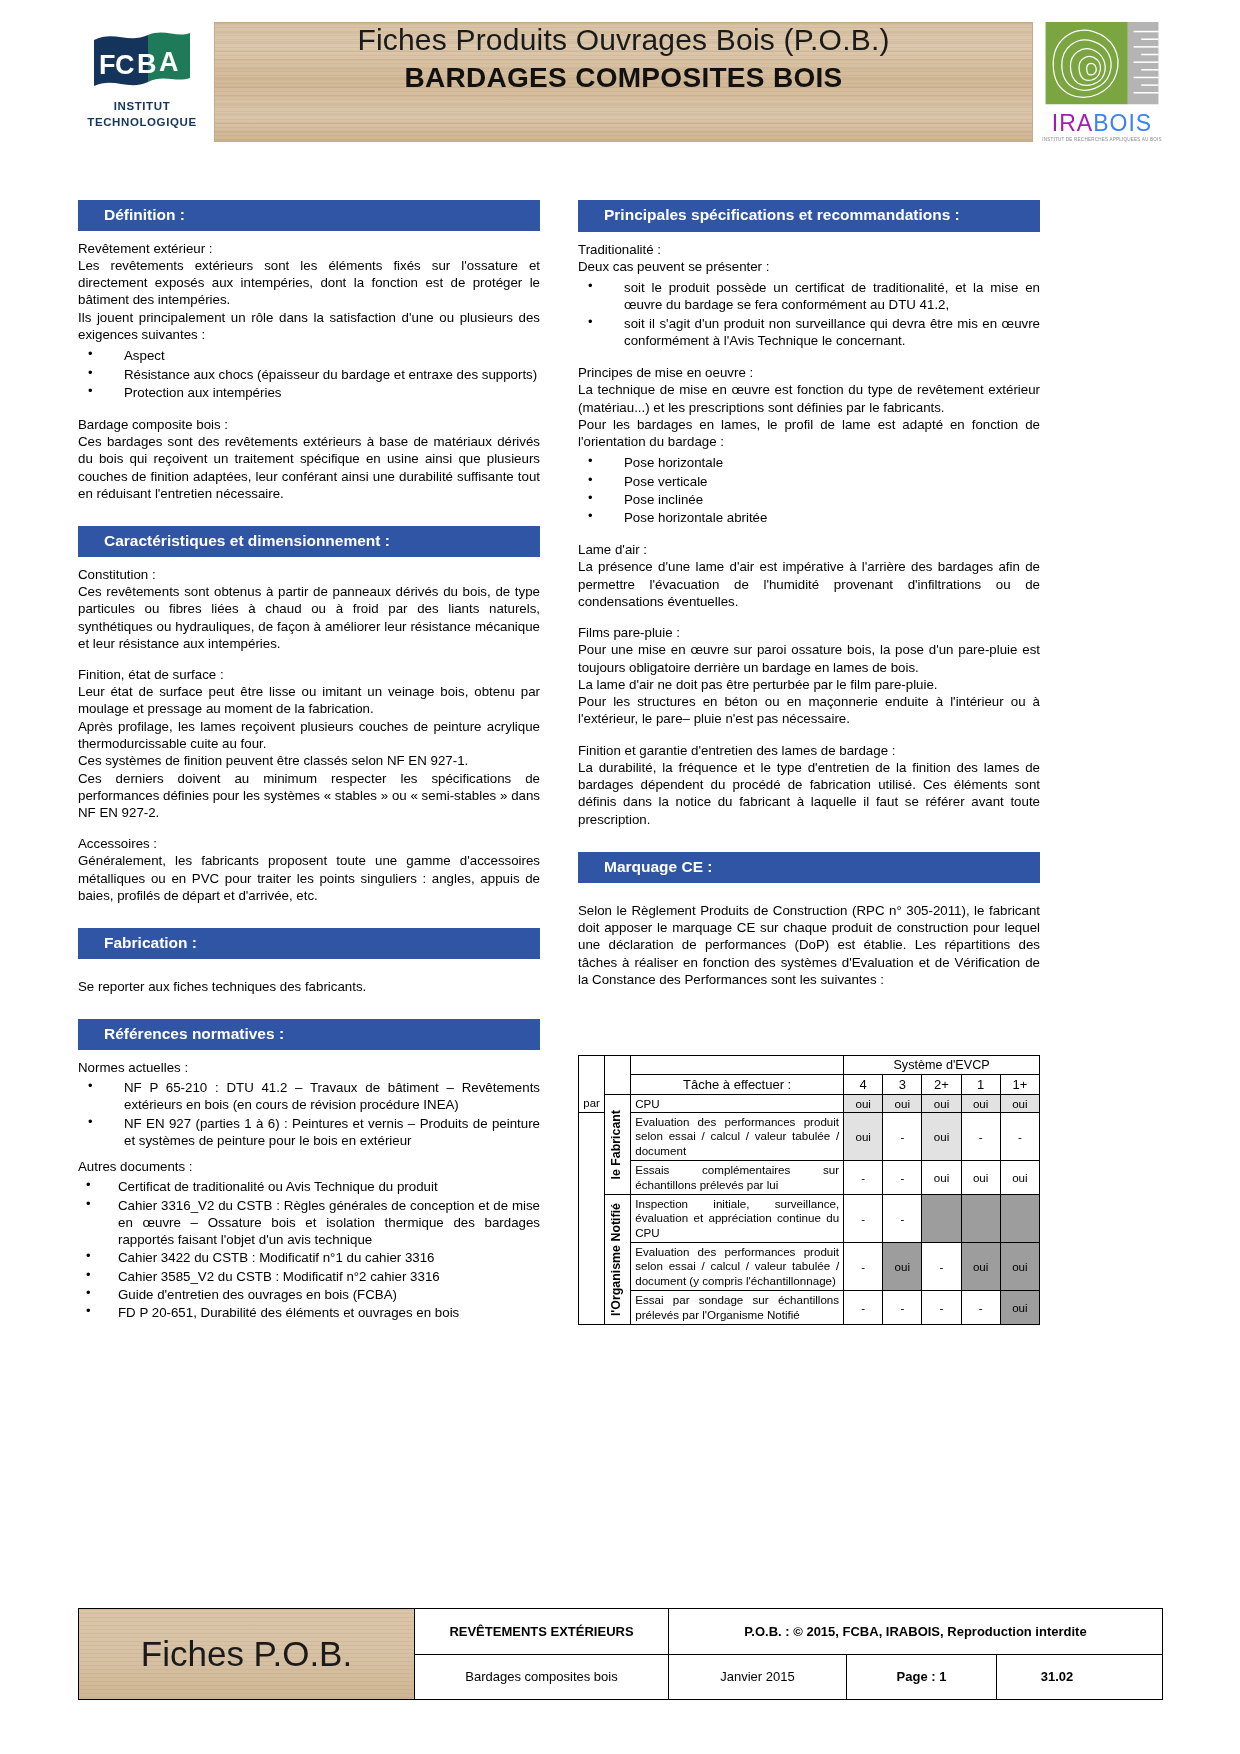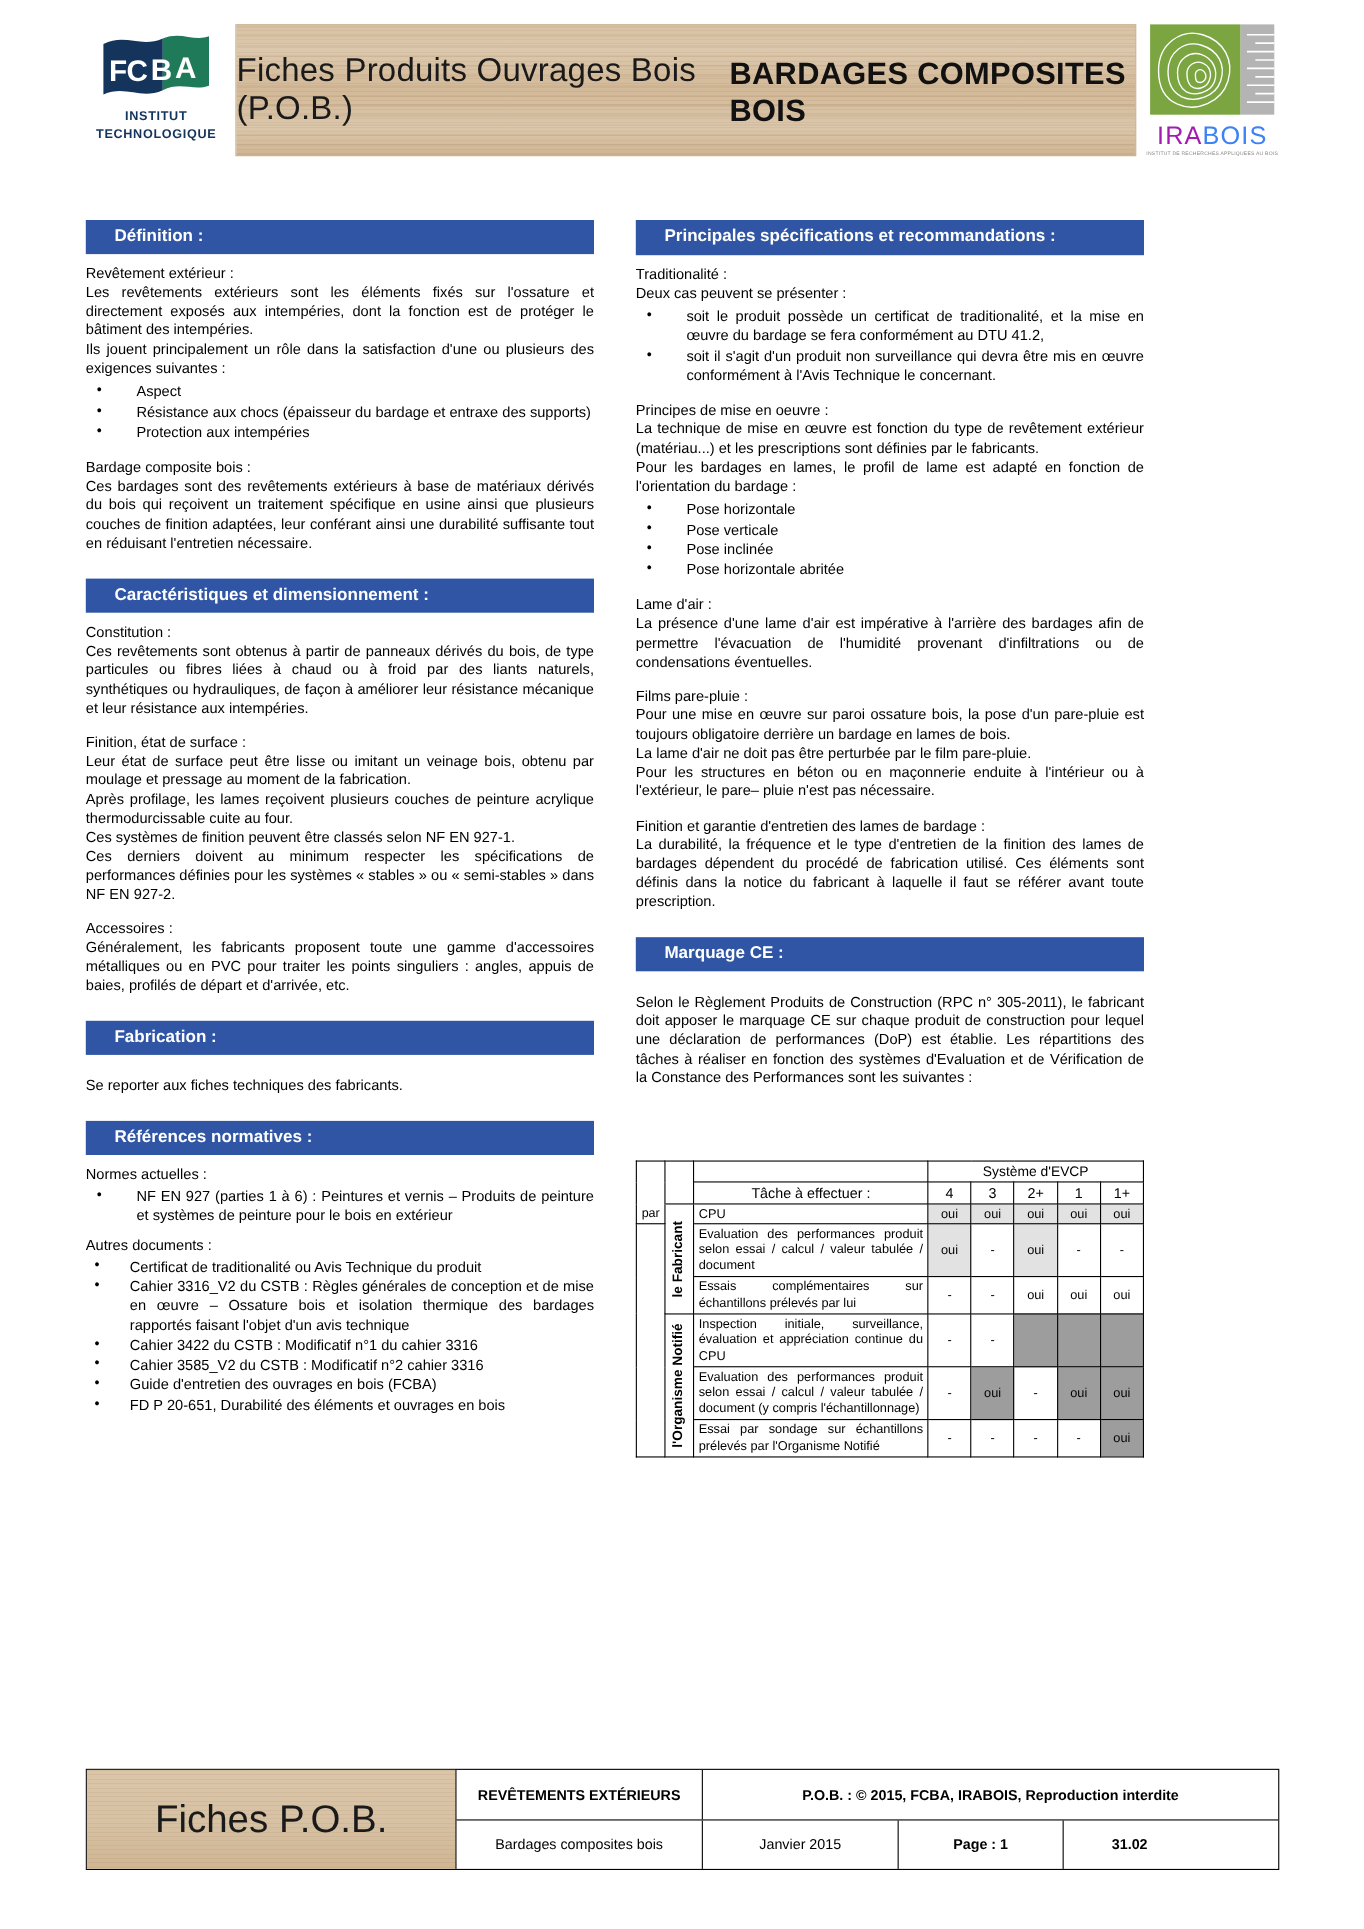--- a/index.html
+++ b/index.html
@@ -17,21 +17,21 @@
   .header { position:absolute; left:78px; top:22px; width:1085px; height:120px; display:flex; align-items:stretch; }
   .fcba-logo { width:128px; display:flex; flex-direction:column; align-items:center; justify-content:flex-start; padding-top:8px; }
   .fcba-mark { width:108px; height:62px; position:relative; }
   .fcba-text { font-size:11.5px; font-weight:bold; letter-spacing:0.6px; color:#14345c; text-align:center; line-height:1.35; margin-top:7px; }
   .title-band {
     flex:1; margin-left:8px; margin-right:8px;
     background:
       repeating-linear-gradient(180deg, rgba(150,110,70,0.10) 0px, rgba(150,110,70,0.10) 1px, rgba(255,255,255,0) 1px, rgba(255,255,255,0) 4px),
       repeating-linear-gradient(180deg, rgba(120,85,50,0.07) 0px, rgba(120,85,50,0.07) 2px, rgba(255,255,255,0) 2px, rgba(255,255,255,0) 9px),
       linear-gradient(180deg,#d9c3a6 0%, #dcc8ad 20%, #d2b998 50%, #dbc7ac 78%, #cfb593 100%);
-    display:flex; flex-direction:row; align-items:center; justify-content:center;
+    display:flex; flex-direction:column; align-items:center; 
     border:1px solid #c6ab89;
   }
   .title-line1 { font-size:30px; color:#1a1a1a; letter-spacing:0.2px; line-height:1.15; }
   .title-line2 { font-size:28px; font-weight:bold; color:#111; letter-spacing:0.3px; line-height:1.2; margin-top:3px; }
   .ira-logo { width:122px; display:flex; flex-direction:column; align-items:center; }
   .ira-mark { width:118px; height:92px; display:block; }
   .ira-word { font-size:23px; letter-spacing:1px; line-height:1; margin-top:2px; }
   .ira-word .ira { color:#a21caf; }
   .ira-word .bois { color:#3b82f6; }
   .ira-sub { font-size:4.6px; color:#8a8a8a; letter-spacing:0.2px; margin-top:2px; }
@@ -88,21 +88,21 @@
       linear-gradient(180deg,#dac5a8 0%, #d7c2a5 50%, #cfb693 100%);
     display:flex; align-items:center; justify-content:center;
   }
   .f-left span { font-size:35px; color:#1a1a1a; }
   .f-right { flex:1; display:flex; flex-direction:column; }
   .f-row { flex:1; display:flex; }
   .f-row.top { border-bottom:1.6px solid #000; }
   .fc { display:flex; align-items:center; justify-content:center; font-size:13px; padding:0 6px; text-align:center; }
   .fc.b { font-weight:bold; }
   .fc.sep { border-right:1.6px solid #000; }
-  .w-a { width:224px; }
+  .w-a { width:254px; }
   .w-b { flex:1; }
   .w-c { width:178px; }
   .w-d { width:150px; }
   .w-e { width:120px; }
 </style>
 </head>
 <body>
 
 <div class="page">
 
@@ -197,20 +197,21 @@
     <div class="gap-l"></div>
     <div class="band">Fabrication :</div>
     <div class="gap-s"></div>
     <p class="body nj">Se reporter aux fiches techniques des fabricants.</p>
 
     <div class="gap-l"></div>
     <div class="band">Références normatives :</div>
 
     <div class="sub">Normes actuelles :</div>
     <ul class="b just">
+      <li>NF P 65-210 : DTU 41.2 – Travaux de bâtiment – Revêtements extérieurs en bois (en cours de révision procédure INEA)</li>
       <li>NF EN 927 (parties 1 à 6) : Peintures et vernis – Produits de peinture et systèmes de peinture pour le bois en extérieur</li>
     </ul>
 
     <div class="gap-s"></div>
     <div class="sub">Autres documents :</div>
     <ul class="b tight just">
       <li>Certificat de traditionalité ou Avis Technique du produit</li>
       <li>Cahier 3316_V2 du CSTB : Règles générales de conception et de mise en œuvre – Ossature bois et isolation thermique des bardages rapportés faisant l'objet d'un avis technique</li>
       <li>Cahier 3422 du CSTB : Modificatif n°1 du cahier 3316</li>
       <li>Cahier 3585_V2 du CSTB : Modificatif n°2 cahier 3316</li>

